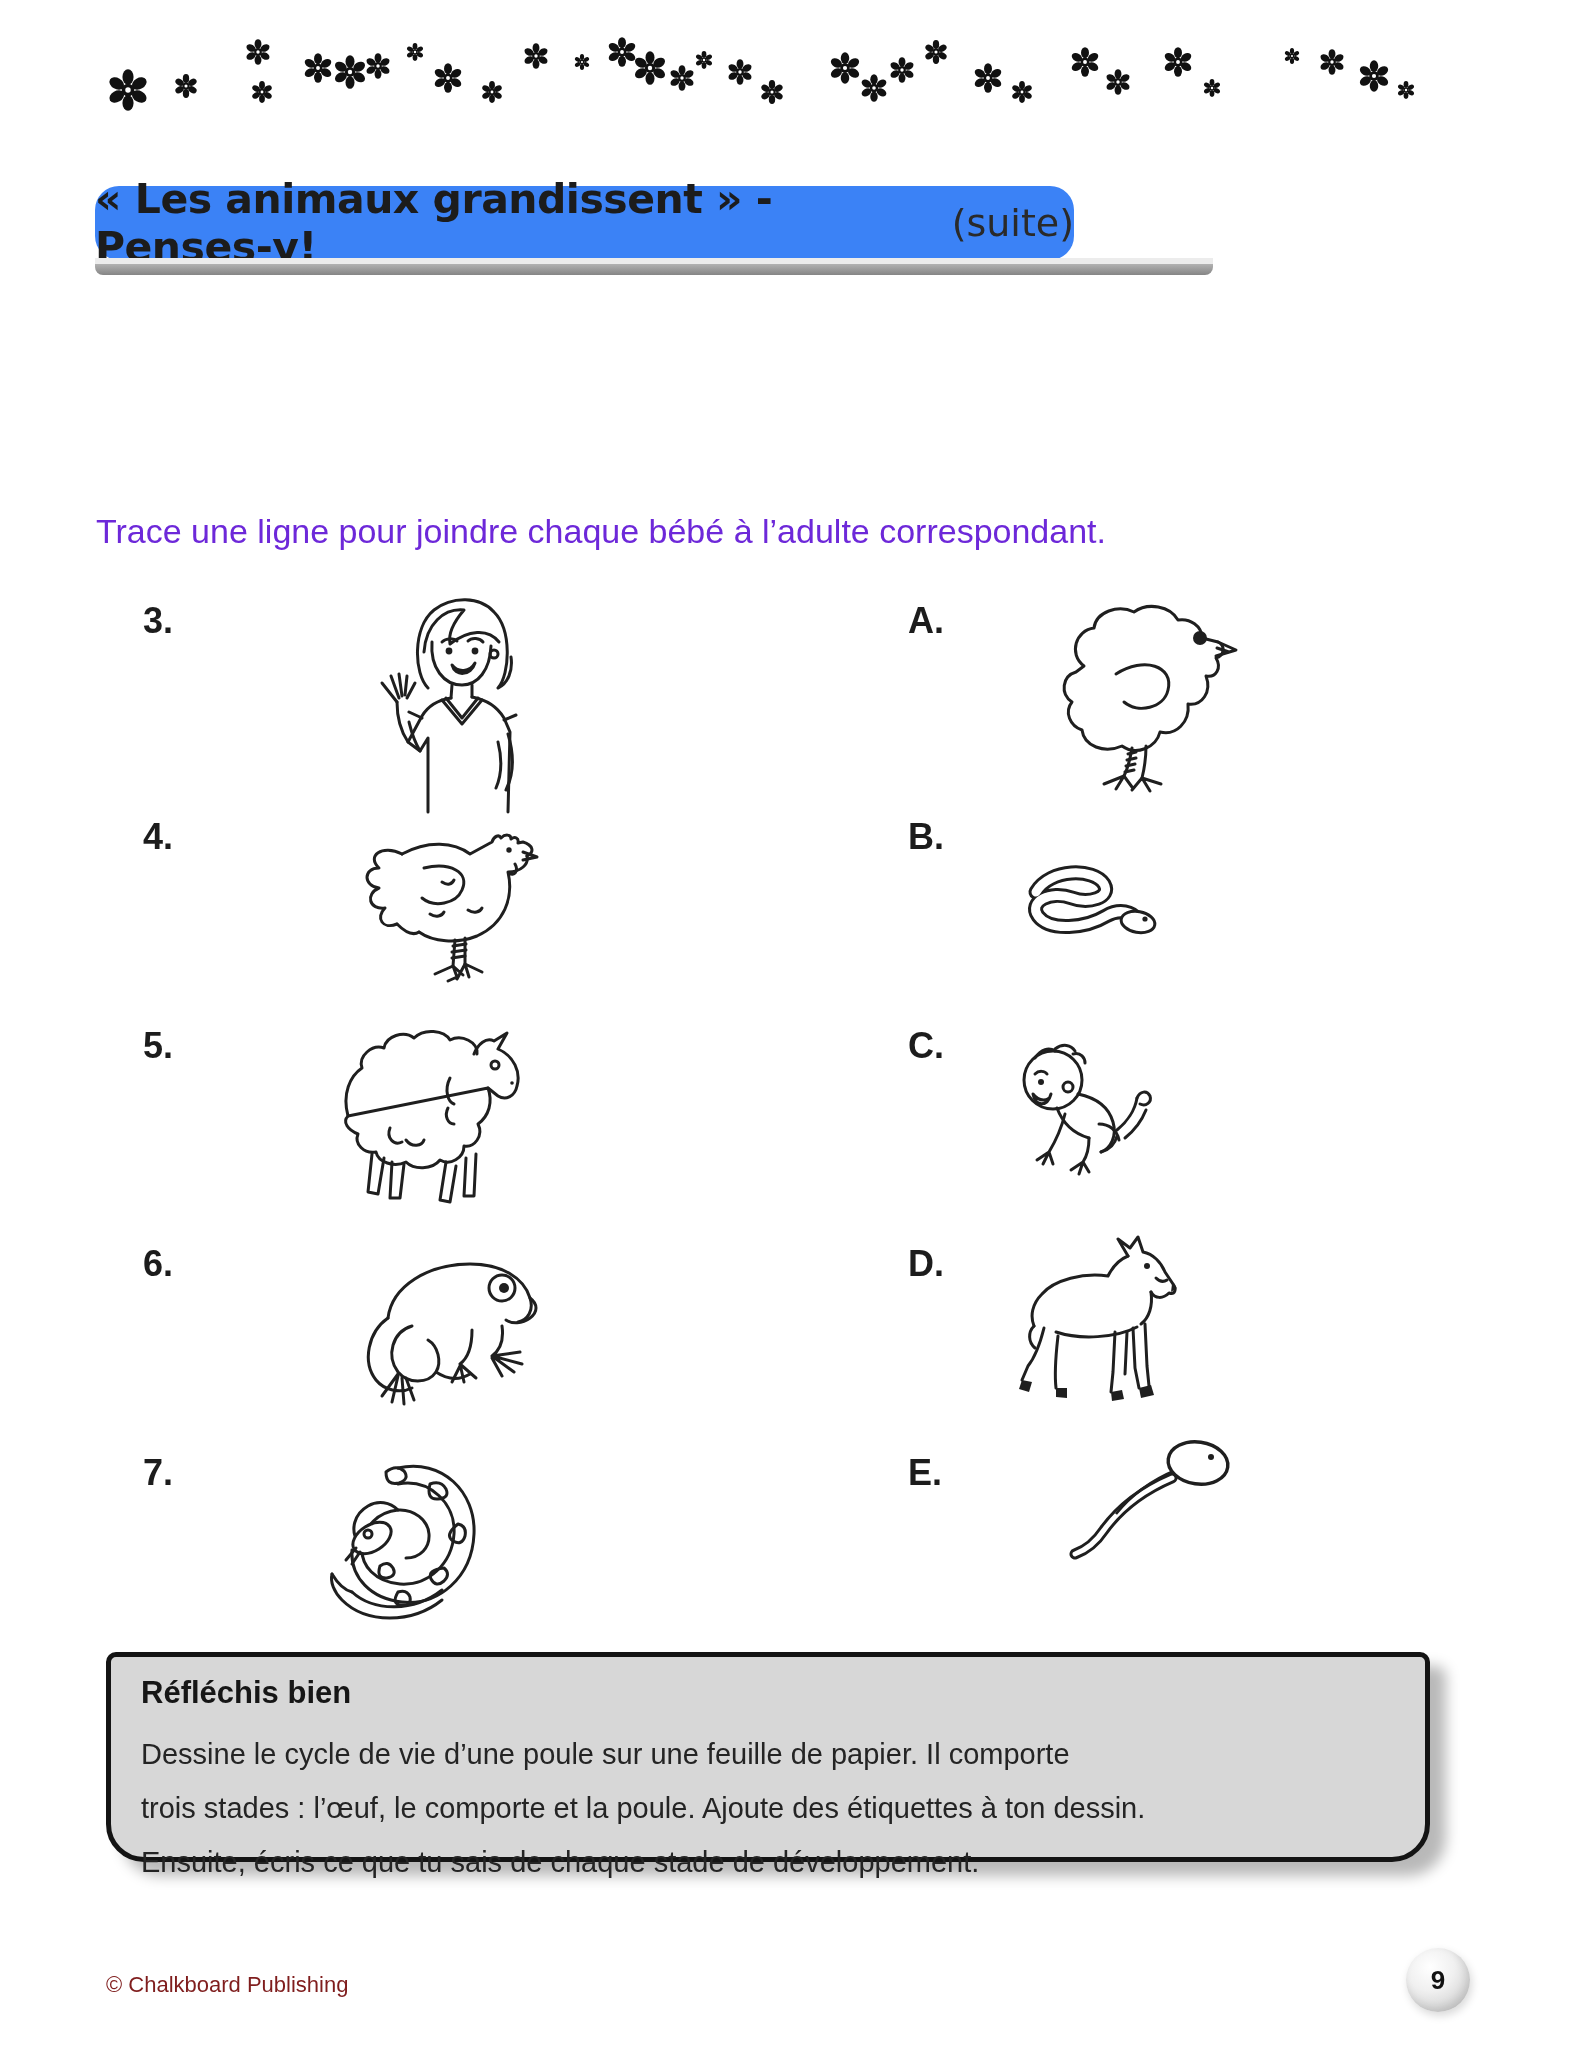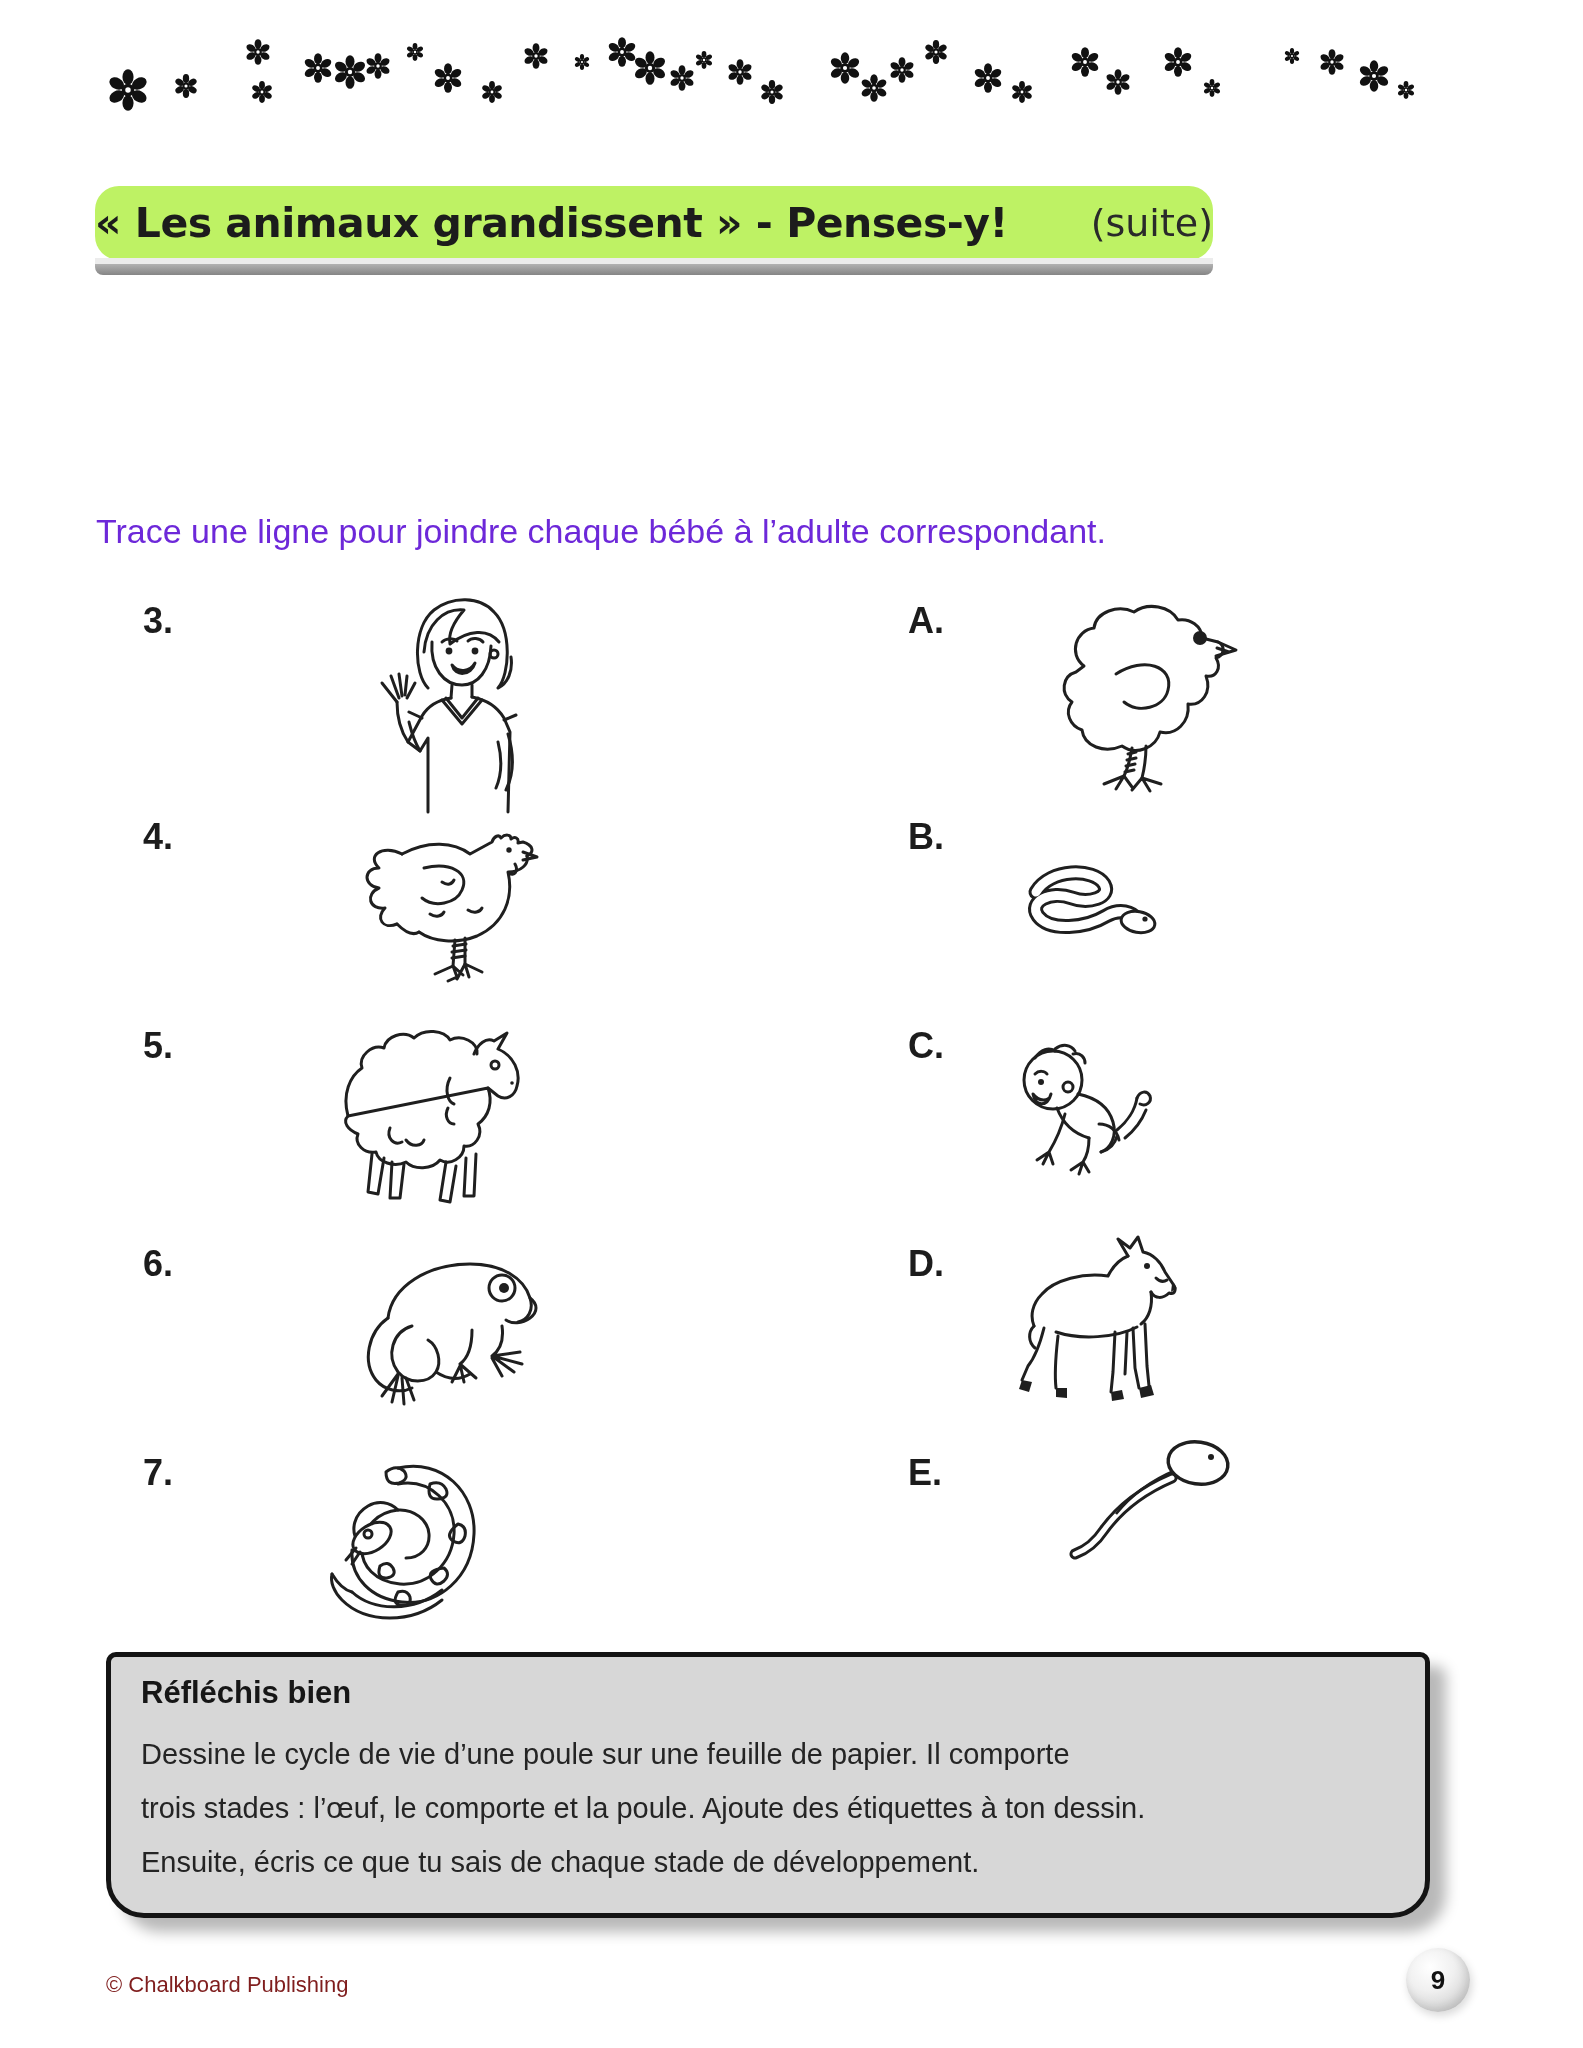--- a/index.html
+++ b/index.html
@@ -6,22 +6,22 @@
   .page{
     position:relative;width:1583px;height:2048px;margin:0 auto;
     background:#ffffff;overflow:hidden;
     font-family:"Liberation Sans",sans-serif;color:#222222;
   }
   
   .flower-border{position:absolute;left:0;top:0;width:1583px;height:130px;}
   .flower{position:absolute;transform:translate(-50%,-50%);}
   
   .title-banner{
-    position:absolute;left:95px;top:186px;width:1118px;height:74px;
-    background:#bef264;border-radius:24px;
+    position:absolute;left:95px;top:186px;width:979px;height:74px;
+    background:#3b82f6;border-radius:24px;
     display:flex;align-items:center;justify-content:space-between;
   }
   .title-banner .t-bold{
     font-family:"DejaVu Sans",sans-serif;font-weight:700;font-size:41px;color:#1c1c1c;
     letter-spacing:-0.5px;
   }
   .title-banner .t-normal{
     font-family:"DejaVu Sans",sans-serif;font-weight:400;font-size:38px;color:#2a2a2a;
     margin-left:12px;
   }
@@ -36,21 +36,21 @@
   
   .item-label{
     position:absolute;font-size:36px;font-weight:700;color:#1c1c1c;
     font-family:"Liberation Sans",sans-serif;
   }
   .fig{position:absolute;}
   .fig svg{width:100%;height:100%;display:block;}
   .lineart{fill:none;stroke:#1f1f1f;stroke-width:3;stroke-linecap:round;stroke-linejoin:round;}
   
   .think-box{
-    position:absolute;left:106px;top:1652px;width:1324px;height:266px;
+    position:absolute;left:106px;top:1652px;width:1324px;height:210px;
     background:#d7d7d7;border:5px solid #141414;border-radius:10px 10px 38px 38px;
     box-shadow:16px 14px 14px rgba(0,0,0,0.28);
     box-sizing:border-box;padding:18px 30px 0 30px;
   }
   .think-title{font-size:31px;font-weight:700;color:#161616;margin-bottom:16px;}
   .think-line{font-size:29px;line-height:54px;color:#242424;}
   
   .copyright{position:absolute;left:106px;top:1972px;font-size:22px;color:#7f1d1d;}
   .page-circle{
     position:absolute;left:1406px;top:1948px;width:64px;height:64px;border-radius:50%;

